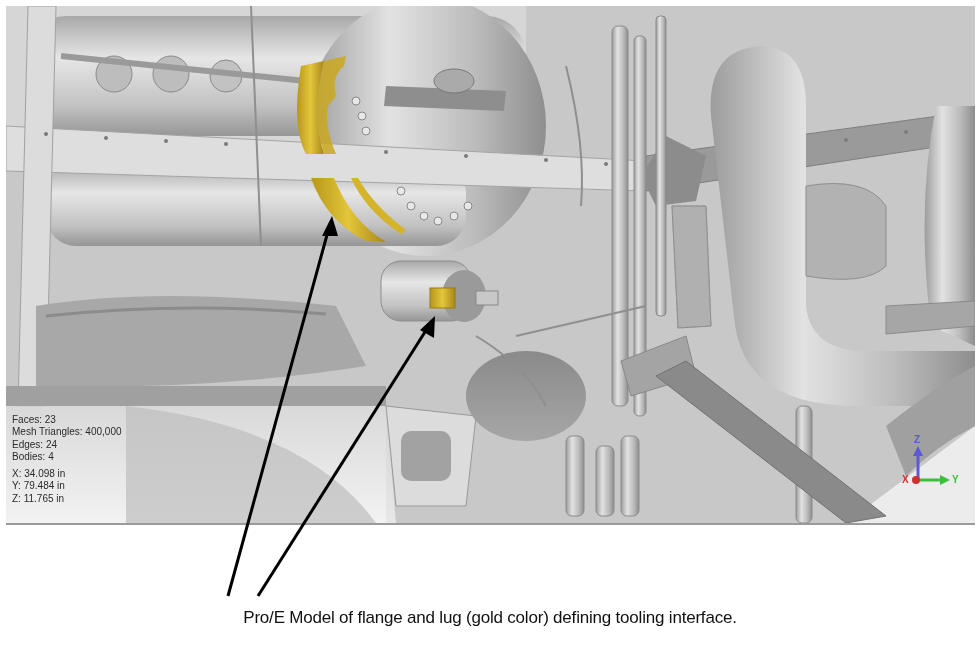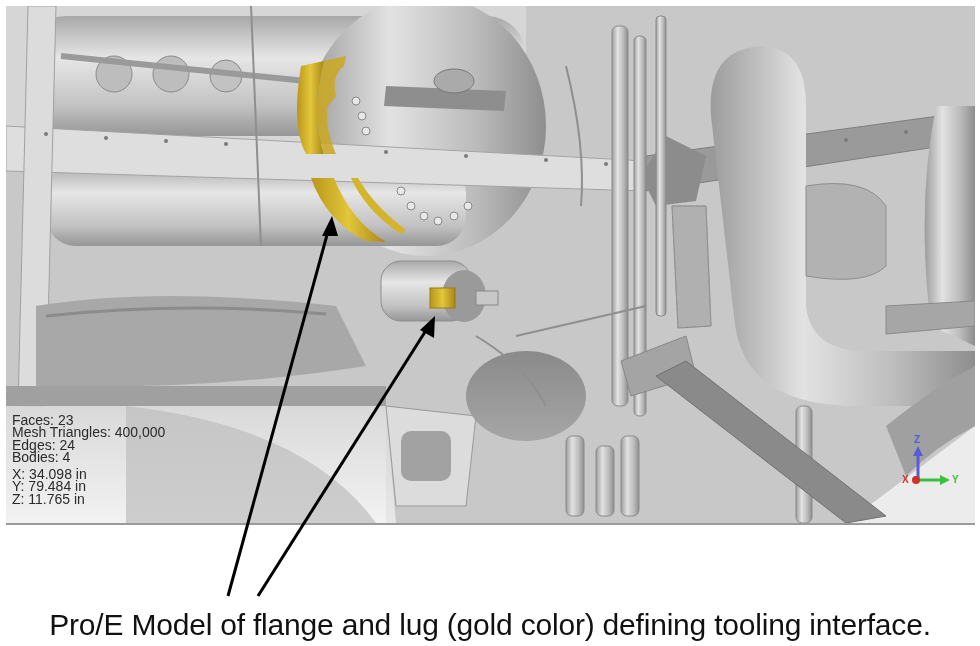--- a/index.html
+++ b/index.html
@@ -1,25 +1,25 @@
 <!DOCTYPE html>
 <html><head>
   <meta charset="utf-8">
   <style>
     html, body { margin:0; padding:0; background:#ffffff; }
     body { width:980px; height:646px; position:relative; overflow:hidden; font-family:"Liberation Sans", sans-serif; }
     .viewport { position:absolute; left:6px; top:6px; width:969px; height:517px; overflow:hidden;
       background:linear-gradient(180deg,#cfcfcf 0%,#bdbdbd 45%,#b4b4b4 70%,#c9c9c9 100%);
       border-bottom:2px solid #9a9a9a; }
     .scene { position:absolute; left:0; top:0; width:969px; height:517px; }
-    .info { position:absolute; left:6px; top:408px; font-size:14px; line-height:12.3px; color:#2b2b2b; }
+    .info { position:absolute; left:6px; top:408px; font-size:10px; line-height:12.3px; color:#2b2b2b; }
     .info .gap { height:5px; }
     .triad { position:absolute; left:896px; top:432px; width:70px; height:60px; }
     .triad .lbl { position:absolute; font-size:10px; font-weight:bold; }
-    .caption { position:absolute; left:0; width:980px; top:608px; text-align:center; font-size:30px; color:#111; letter-spacing:-0.2px; }
+    .caption { position:absolute; left:0; width:980px; top:608px; text-align:center; font-size:17px; color:#111; letter-spacing:-0.2px; }
     .arrows { position:absolute; left:0; top:0; width:980px; height:646px; pointer-events:none; }
   </style>
 </head>
 <body>
 
 <div class="viewport">
   <svg class="scene" viewBox="0 0 969 517" xmlns="http://www.w3.org/2000/svg">
     <defs>
       <linearGradient id="pipeV" x1="0" y1="0" x2="1" y2="0">
         <stop offset="0" stop-color="#9c9c9c"></stop>

